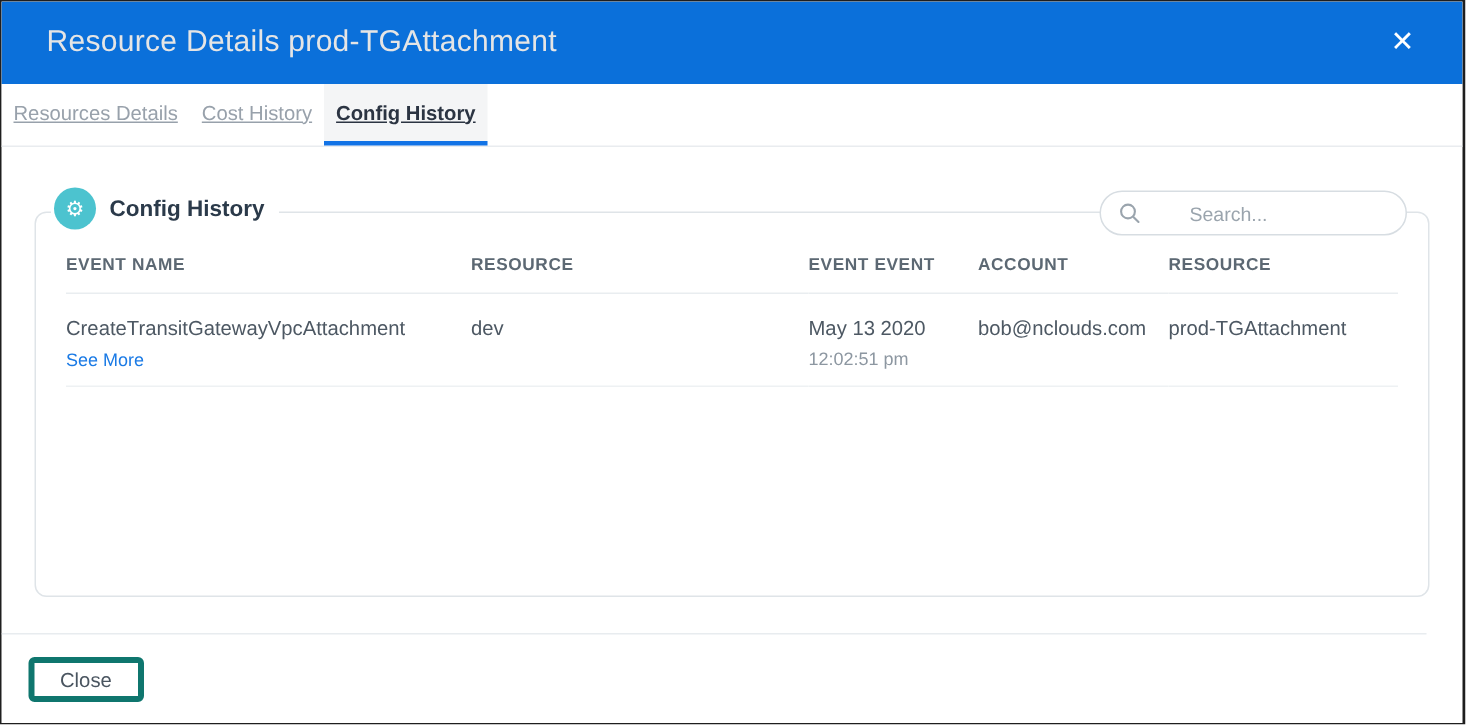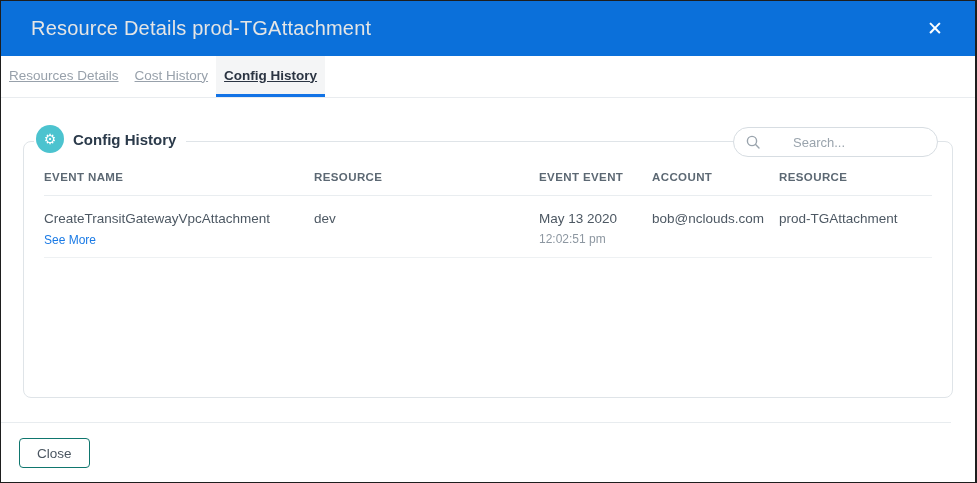--- a/index.html
+++ b/index.html
@@ -174,21 +174,21 @@
   .footer-divider {
     height: 1px;
     background: #e8ecef;
     margin: 24px 24px 0 0;
   }
   .close-btn {
     margin: 15px 0 0 18px;
     height: 30px;
     padding: 0 17px;
     background: #ffffff;
-    border: 1px solid #0f766e;
+    border: 4px solid #0f766e;
     border-radius: 4px;
     font-size: 13.5px;
     color: #4a5560;
     font-family: "Liberation Sans", sans-serif;
     cursor: pointer;
   }
 </style>
 </head>
 <body>
 

